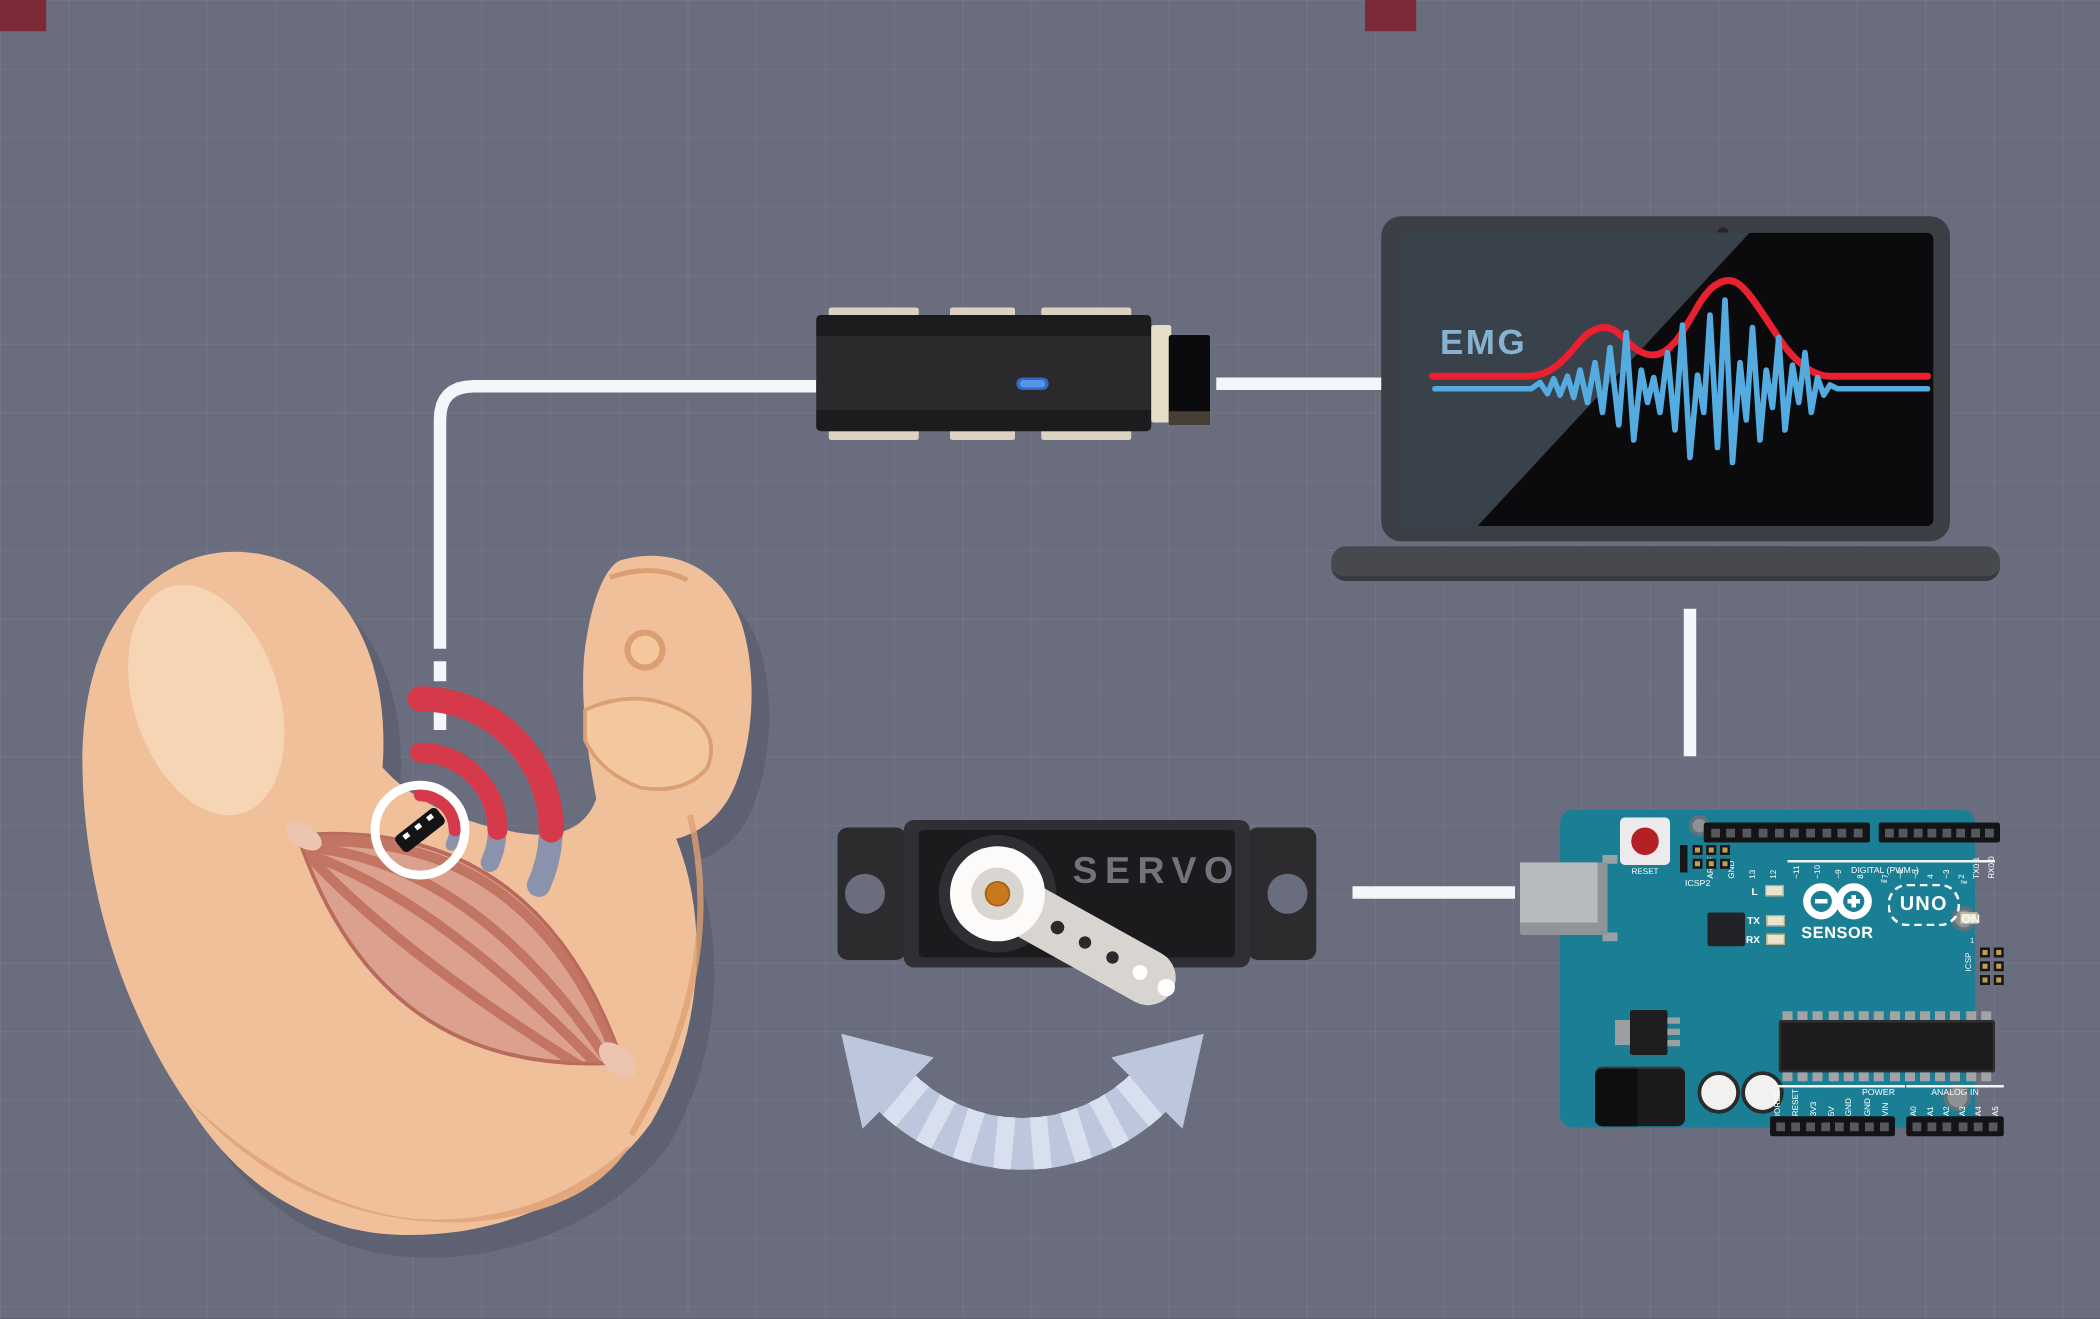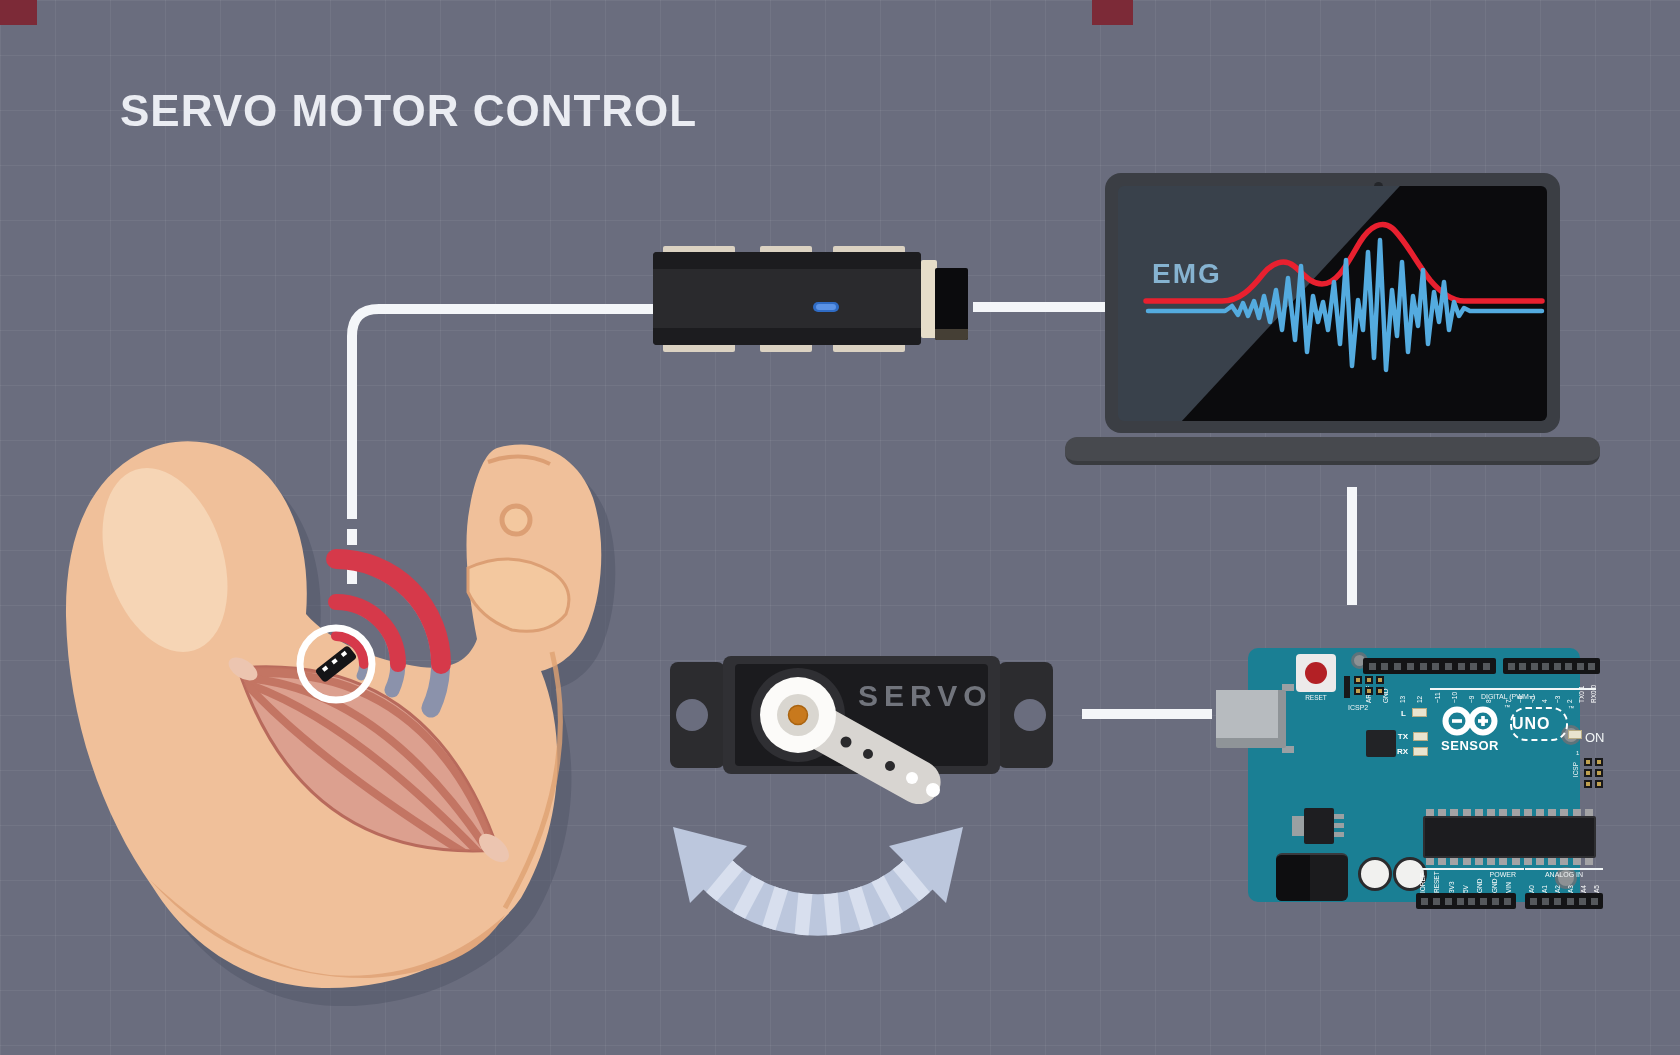--- a/index.html
+++ b/index.html
@@ -49,21 +49,21 @@
   .pinstrip i{width:7px;height:7px;background:#55585c;}
   .vlabels{position:absolute;display:flex;justify-content:space-around;color:#fff;}
   .vlabels span{writing-mode:vertical-rl;transform:rotate(180deg);font-size:6.5px;line-height:8px;white-space:nowrap;}
   .icsp{position:absolute;display:grid;gap:3px;}
   .icsp i{width:8px;height:8px;background:#18181a;position:relative;}
   .icsp i::after{content:"";position:absolute;inset:2px;background:#bfa04f;}
   #chip-small{position:absolute;left:118px;top:82px;width:30px;height:27px;background:#222326;border-radius:2px;}
   .led{position:absolute;width:15px;height:9px;background:#e9e4cf;border:1px solid #b8ac84;box-sizing:border-box;}
   .ledlbl{position:absolute;font-size:8px;color:#fff;font-weight:700;text-align:right;}
   #brand{position:absolute;left:184px;top:90px;width:76px;text-align:center;font-size:13px;font-weight:700;color:#fff;letter-spacing:.5px;}
-  #uno-oval{position:absolute;left:262px;top:59px;width:54px;height:30px;border:2px dashed #fff;border-radius:16px;color:#fff;font-size:16px;font-weight:700;text-align:left;line-height:29px;letter-spacing:1px;}
+  #uno-oval{position:absolute;left:262px;top:59px;width:54px;height:30px;border:2px dashed #fff;border-radius:16px;color:#fff;font-size:16px;font-weight:700;text-align:center;line-height:29px;letter-spacing:1px;}
   .tm{position:absolute;font-size:6px;color:#fff;}
   #bigic{position:absolute;left:175px;top:168px;width:173px;height:42px;background:#1c1c1f;border-radius:2px;border:2px solid #2e2e31;box-sizing:border-box;}
   .legrow{position:absolute;left:178px;width:167px;height:7px;display:flex;justify-content:space-between;}
   .legrow i{width:8px;height:7px;background:#a3a3a5;}
   #reg{position:absolute;left:56px;top:160px;width:30px;height:36px;background:#1e1e21;border-radius:2px;}
   #reg-tab{position:absolute;left:44px;top:168px;width:12px;height:20px;background:#9aa0a2;}
   .regpin{position:absolute;left:86px;width:10px;height:5px;background:#9aa0a2;}
   #jack{position:absolute;left:28px;top:205px;width:72px;height:48px;background:#1b1b1d;border-radius:6px;border-top:2px solid #3a3a3e;box-sizing:border-box;}
   #jack i{position:absolute;left:0;top:0;width:34px;height:100%;background:#0e0e10;border-radius:6px 0 0 6px;}
   .cap{position:absolute;width:34px;height:34px;border-radius:50%;background:#f1f1ef;border:3px solid #2b2b2d;box-sizing:border-box;}
@@ -71,21 +71,20 @@
   text.servo-label{font-family:"Liberation Sans",sans-serif;font-size:30px;font-weight:700;fill:#71747c;letter-spacing:6px;}
 </style>
 </head>
 <body>
 
 <div id="canvas">
 
   <div class="abs corner-decor" style="left:0;width:37px;"></div>
   <div class="abs corner-decor" style="left:1092px;width:41px;"></div>
 
-  <div class="abs" id="title">SERVO MOTOR CONTROL</div>
 
   <svg class="abs" style="left:0;top:0" width="1680" height="1055" viewBox="0 0 1680 1055">
     <g stroke="#f4f6f9" stroke-width="10" fill="none">
       <path d="M 653,309 L 379,309 Q 352,309 352,336 L 352,519"></path>
       <path d="M 352,529 V 545 M 352,562 V 584"></path>
       <path d="M 973,307 H 1106"></path>
       <path d="M 1352,487 V 605"></path>
       <path d="M 1082,714 H 1212"></path>
     </g>
   </svg>
@@ -261,21 +260,21 @@
         <rect x="16" y="15.2" width="10" height="3.6" fill="#fff"></rect>
         <rect x="42" y="15.2" width="10" height="3.6" fill="#fff"></rect>
         <rect x="45.2" y="12" width="3.6" height="10" fill="#fff"></rect>
       </svg>
       <div class="tm" style="left:256px;top:56px;">™</div>
       <div id="brand">SENSOR</div>
       <div id="uno-oval">UNO</div>
       <div class="tm" style="left:320px;top:57px;">™</div>
 
       <div class="led" style="left:320px;top:82px;width:14px;"></div>
-      <div class="silk" style="left:337px;top:82px;font-size:13px;font-weight:400;">ON</div>
+      <div class="silk" style="left:321px;top:82px;font-size:10px;font-weight:700;">ON</div>
 
       <div class="silk" style="left:328px;top:102px;font-size:6px;">1</div>
       <div class="icsp" style="left:336px;top:110px;grid-template-columns:repeat(2,8px);">
           <i></i>
           <i></i>
           <i></i>
           <i></i>
           <i></i>
           <i></i>
         </div>

